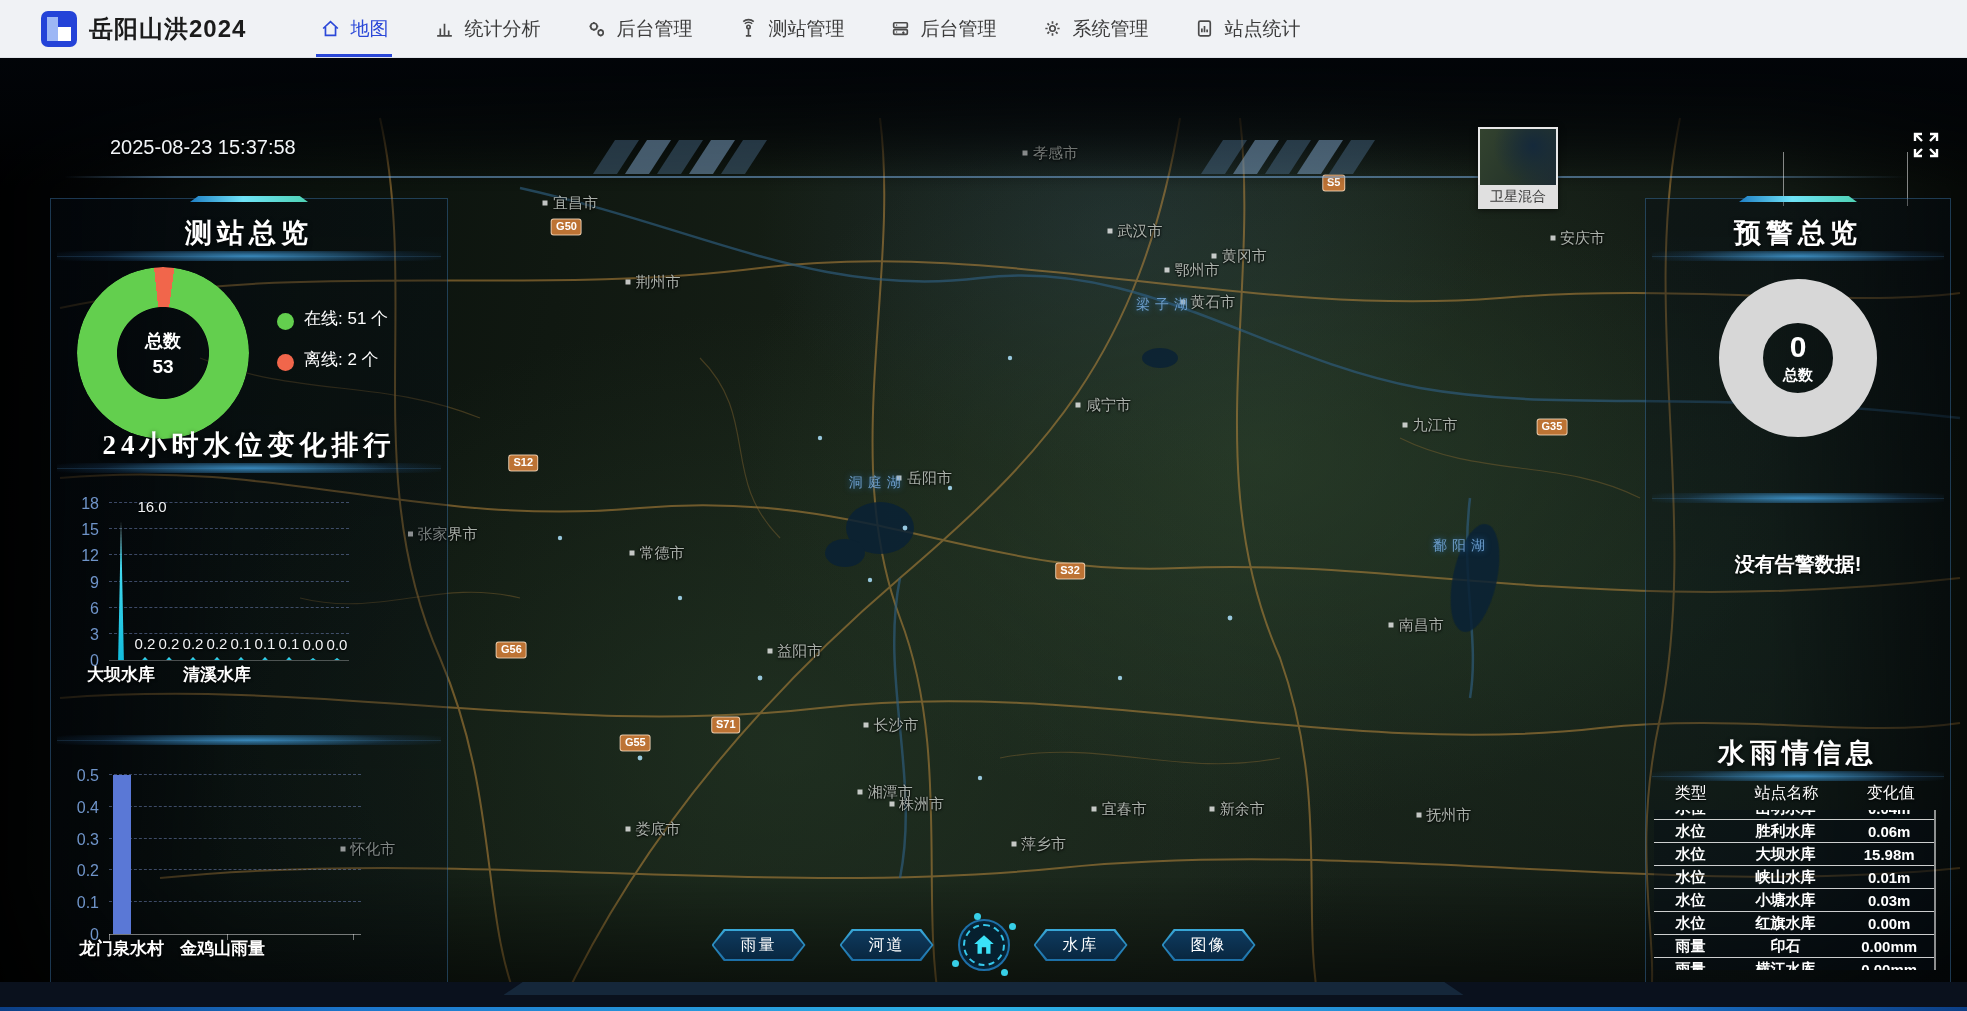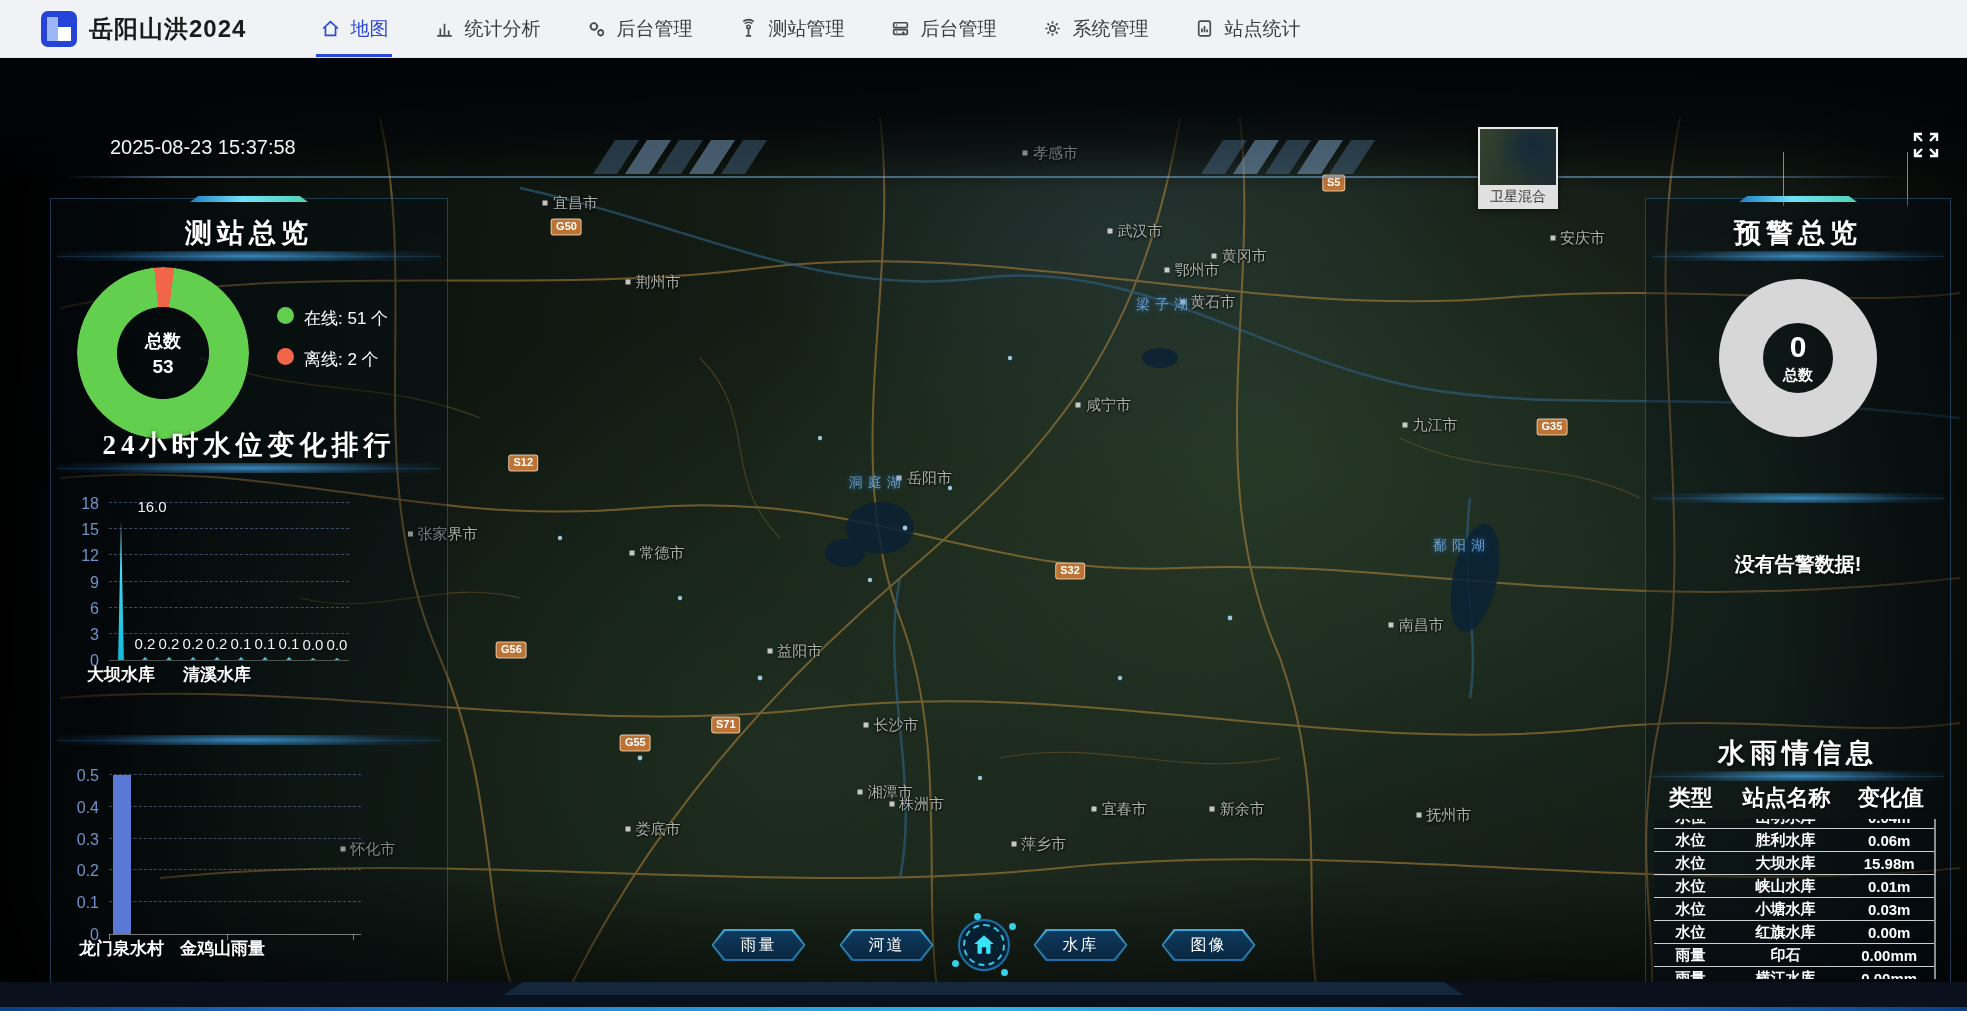--- a/index.html
+++ b/index.html
@@ -101,21 +101,21 @@
 
   
   .donut-row { position:absolute; top:64px; left:14px; right:6px; height:182px; }
   .donut { position:absolute; left:12px; top:4px; width:172px; height:172px; border-radius:50%;
     -webkit-mask:radial-gradient(circle closest-side, transparent 53%, #000 54%);
     mask:radial-gradient(circle closest-side, transparent 53%, #000 54%); }
   .donut-center { position:absolute; left:12px; top:4px; width:172px; height:172px; display:flex;
     flex-direction:column; align-items:center; justify-content:center; gap:3px; color:#fff; font-weight:bold; }
   .donut-center .l1 { font-size:18px; } .donut-center .l2 { font-size:19px; }
   .legend { position:absolute; left:212px; top:44px; display:flex; flex-direction:column; gap:18px; }
-  .legend-item { display:flex; align-items:flex-start; gap:10px; color:#fff; font-size:17px; white-space:nowrap; }
+  .legend-item { display:flex; align-items:flex-end; gap:10px; color:#fff; font-size:17px; white-space:nowrap; }
   .legend-dot { width:17px; height:17px; border-radius:50%; }
 
   
   .chart { position:absolute; left:10px; }
   .plot { position:absolute; left:48px; top:14px; border-bottom:1px solid rgba(255,255,255,.28); }
   .gridline { position:absolute; left:0; right:0; border-top:1px dashed rgba(108,128,178,.55); }
   .ytick { position:absolute; right:6px; transform:translateY(50%); font-size:16px; color:#6f94c9; }
   .ygut { position:absolute; left:0; top:14px; width:44px; }
   .spike { position:absolute; bottom:0; transform:translateX(-50%);
     background:linear-gradient(180deg,#d6f8fd,#49dcf0 25%,#12bcdc); clip-path:polygon(50% 0,82% 100%,18% 100%); }
@@ -131,21 +131,21 @@
   .warn-ring { position:absolute; left:50%; transform:translateX(-50%); top:80px; width:158px; height:158px;
     border-radius:50%; border:44px solid #d7d7d7; }
   .warn-center { position:absolute; left:50%; transform:translateX(-50%); top:80px; width:158px; height:158px;
     display:flex; flex-direction:column; align-items:center; justify-content:center; color:#fff; }
   .warn-center .num { font-size:30px; font-weight:bold; line-height:1; }
   .warn-center .cap { font-size:15px; font-weight:bold; margin-top:4px; }
   .no-alarm { position:absolute; top:352px; left:0; right:0; text-align:center; color:#fff; font-size:20px;
     font-weight:bold; text-shadow:0 1px 3px #000; }
 
   .wr-table { position:absolute; top:584px; left:8px; right:14px; }
-  .wr-head { display:grid; grid-template-columns:26% 42% 32%; color:#fff; font-weight:bold; font-size:22px;
+  .wr-head { display:grid; grid-template-columns:26% 42% 32%; color:#fff; font-weight:normal; font-size:16px;
     text-align:center; padding-bottom:6px; text-shadow:0 1px 2px #000; }
   .wr-clip { height:160px; overflow:hidden; border-right:2px solid rgba(255,255,255,.55);font-weight:bold; }
   .wr-rows { margin-top:-13px; }
   .wr-row { display:grid; grid-template-columns:26% 42% 32%; height:23px; align-items:center; text-align:center;
     color:#fff; font-size:15px; border-bottom:1.5px solid rgba(255,255,255,.8);
     background:rgba(6,14,24,.35); cursor:pointer; }
 
   
   .toolbar { position:absolute; left:0; right:0; bottom:40px; display:flex; align-items:center;
     justify-content:center; gap:34px; z-index:9; }

